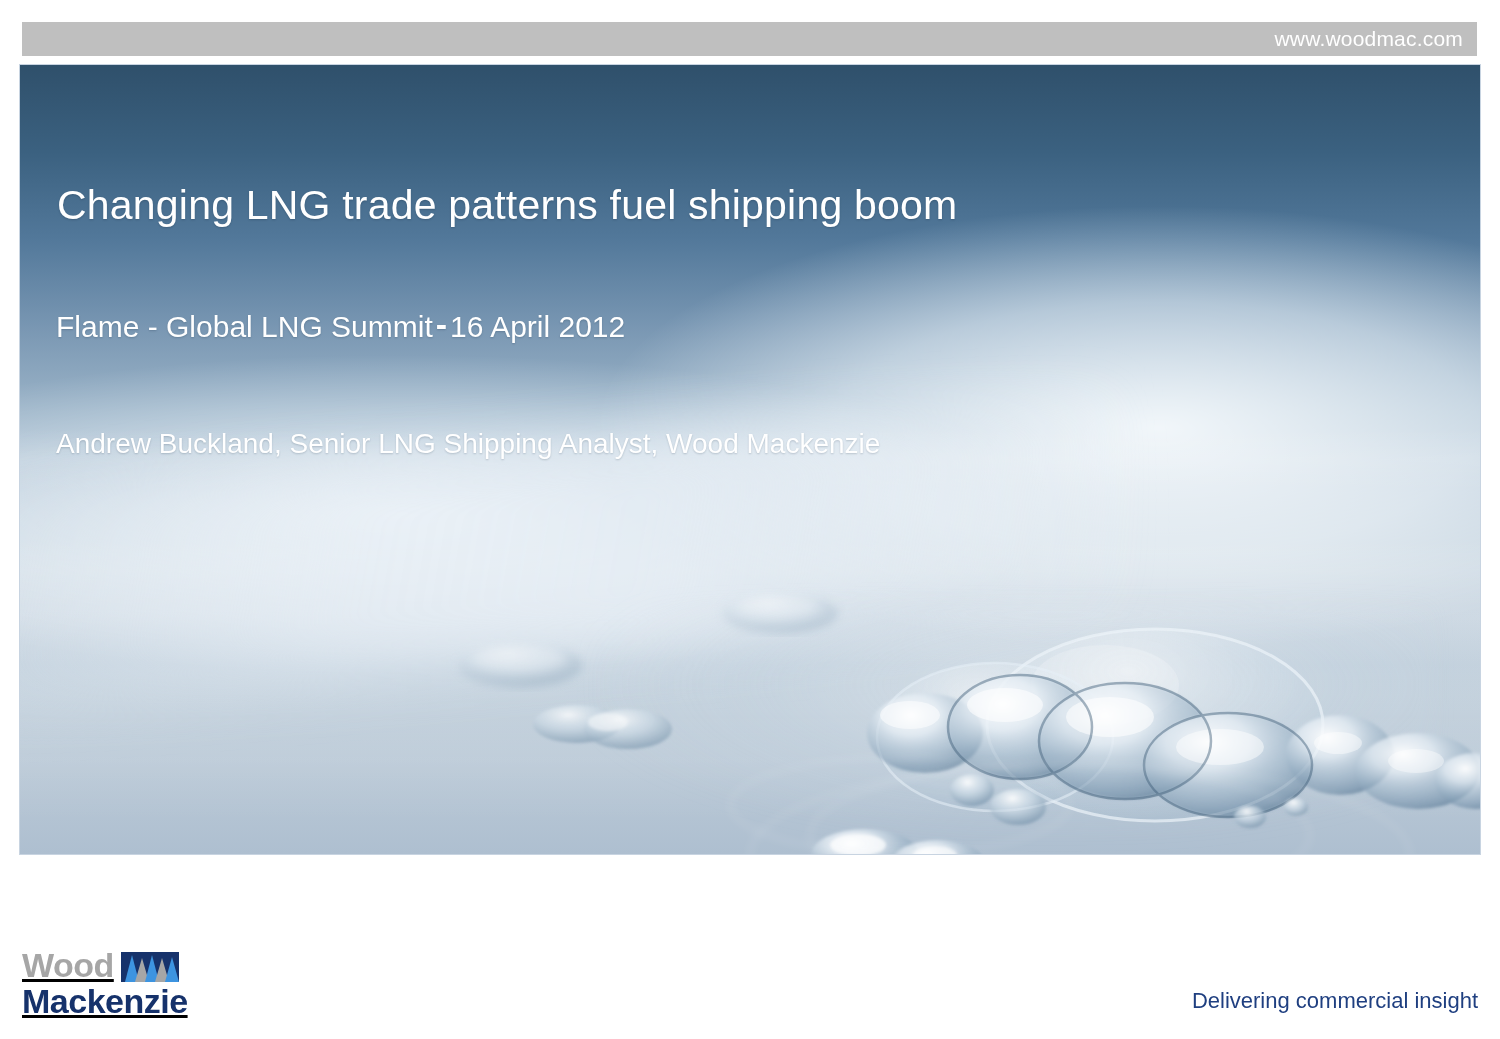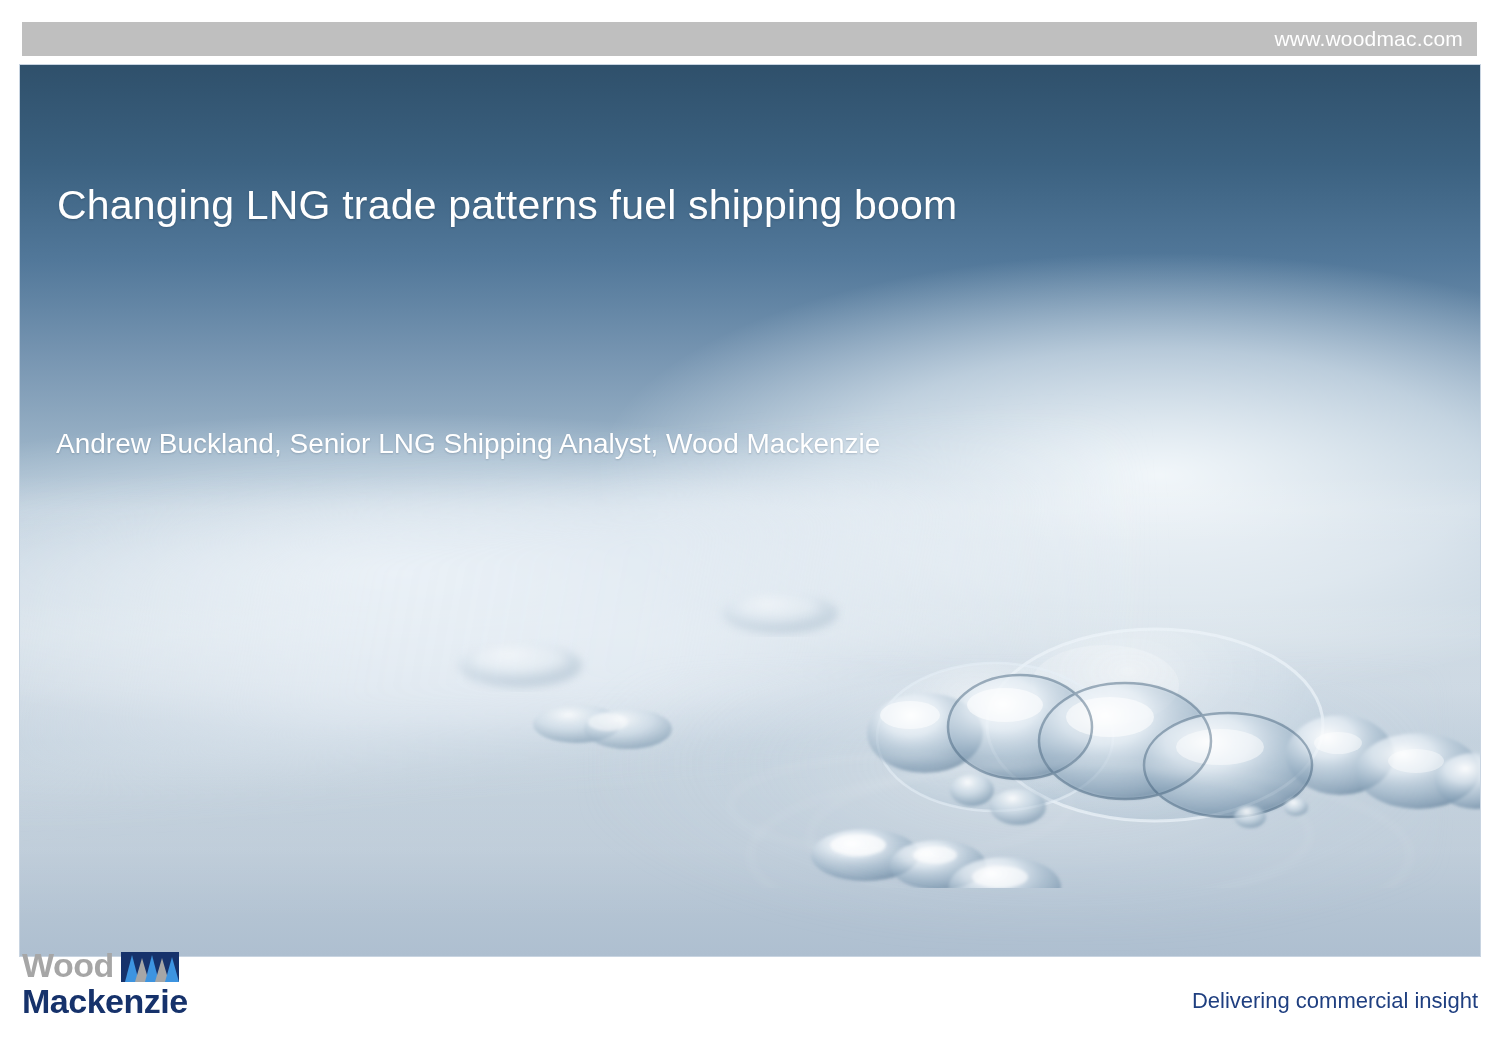--- a/index.html
+++ b/index.html
@@ -37,21 +37,21 @@
     letter-spacing: 0.2px;
     white-space: nowrap;
   }
 
   
   .hero {
     position: absolute;
     left: 20px;
     top: 65px;
     width: 1460px;
-    height: 891px;
+    height: 789px;
     overflow: hidden;
     box-shadow: 0 0 0 1px rgba(190,205,220,0.85);
   }
 
   .hero-photo {
     position: absolute;
     inset: 0;
     background:
       
       radial-gradient(ellipse 760px 300px at 78% 46%, rgba(236,243,249,0.92) 0%, rgba(222,233,243,0.55) 42%, rgba(200,215,230,0.0) 74%),
@@ -170,20 +170,21 @@
     margin-top: 23px;
   }
 
   
   .logo {
     position: absolute;
     left: 22px;
     top: 946px;
     width: 260px;
     height: 78px;
+    text-decoration: underline;
   }
   .logo-row-1 {
     display: flex;
     align-items: flex-end;
     height: 36px;
   }
   .logo-wood {
     color: #a6a6a6;
     font-size: 34px;
     font-weight: 700;
@@ -324,20 +325,23 @@
 
     <g fill="none" stroke="#ffffff" stroke-opacity="0.16" stroke-width="3" filter="url(#softer)">
       <ellipse cx="1040" cy="770" rx="250" ry="70"></ellipse>
       <ellipse cx="1060" cy="790" rx="330" ry="92"></ellipse>
       <ellipse cx="880" cy="740" rx="170" ry="48"></ellipse>
     </g>
   </svg>
 
   <div class="slide-title">Changing LNG trade patterns fuel shipping boom</div>
 
+  <div class="slide-subtitle">
+    <span>Flame - Global LNG Summit</span><span class="dash">-</span><span>16 April 2012</span>
+  </div>
 
   <div class="slide-presenter">Andrew Buckland, Senior LNG Shipping Analyst, Wood Mackenzie</div>
 </div>
 
 <div class="logo">
   <div class="logo-row-1">
     <span class="logo-wood">Wood</span>
     <svg class="logo-mark" viewBox="0 0 58 30">
       <rect x="0" y="0" width="58" height="30" fill="#16326b"></rect>
       <polygon points="4,30 11,3 18,30" fill="#3d94e0"></polygon>

